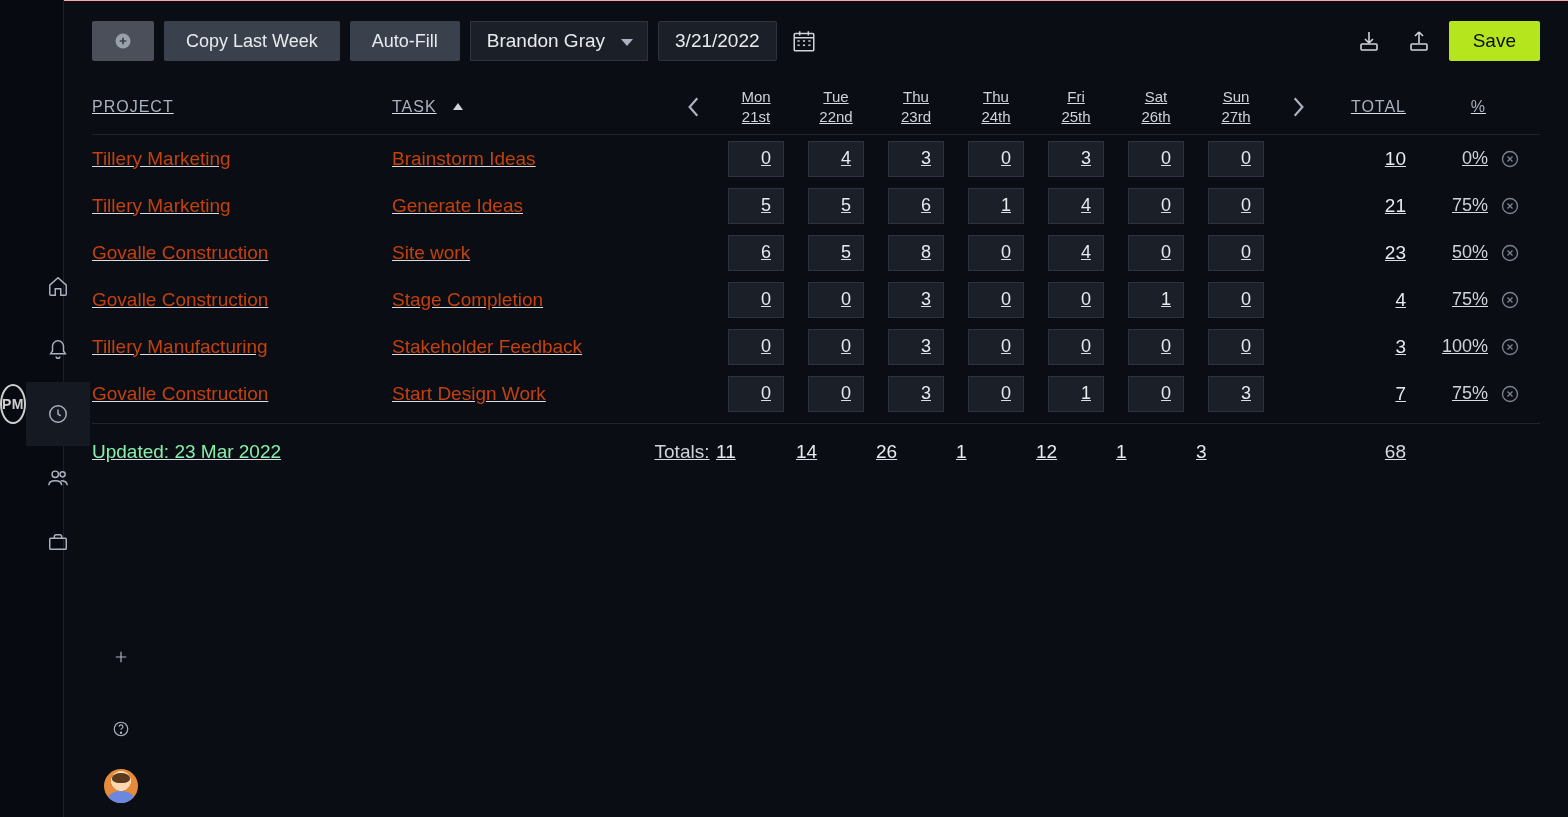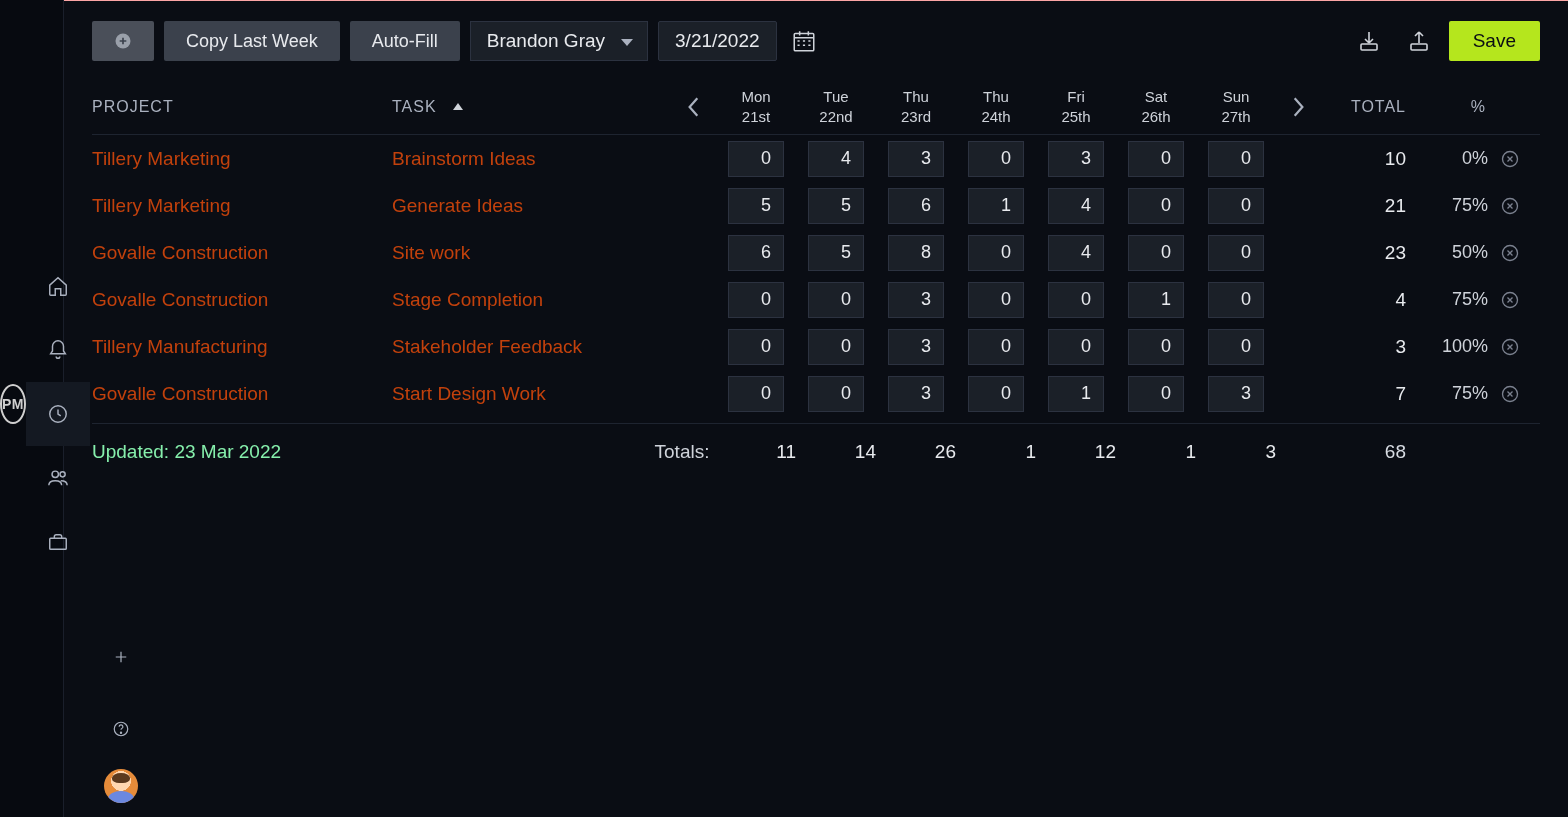--- a/index.html
+++ b/index.html
@@ -195,20 +195,21 @@
     padding: 0 24px;
     font-size: 19px;
     font-weight: 400;
     border-radius: 2px;
     cursor:pointer;
   }
 
   
   .grid-wrap {
     padding: 0 28px;
+    text-decoration: underline;
   }
   .header-row, .data-row, .footer-row {
     display: grid;
     grid-template-columns: 300px 280px 44px repeat(7, 80px) 44px 90px 80px 40px;
     align-items: center;
     gap: 0;
   }
   .header-row {
     height: 56px;
     border-bottom: 1px solid #1e2430;
@@ -303,21 +304,21 @@
   }
   .footer-totals-label {
     grid-column: 3;
     text-align:center;
     font-size:19px;
     color:#cfd3da;
     white-space:nowrap;
     margin-left:-24px;
   }
   .footer-day {
-    text-align:right;
+    text-align:left;
     font-size:19px;
     color:#e8eaee;
   }
   .footer-total {
     text-align:right;
     font-size:19px;
     padding-right:4px;
   }
 </style>
 </head>

